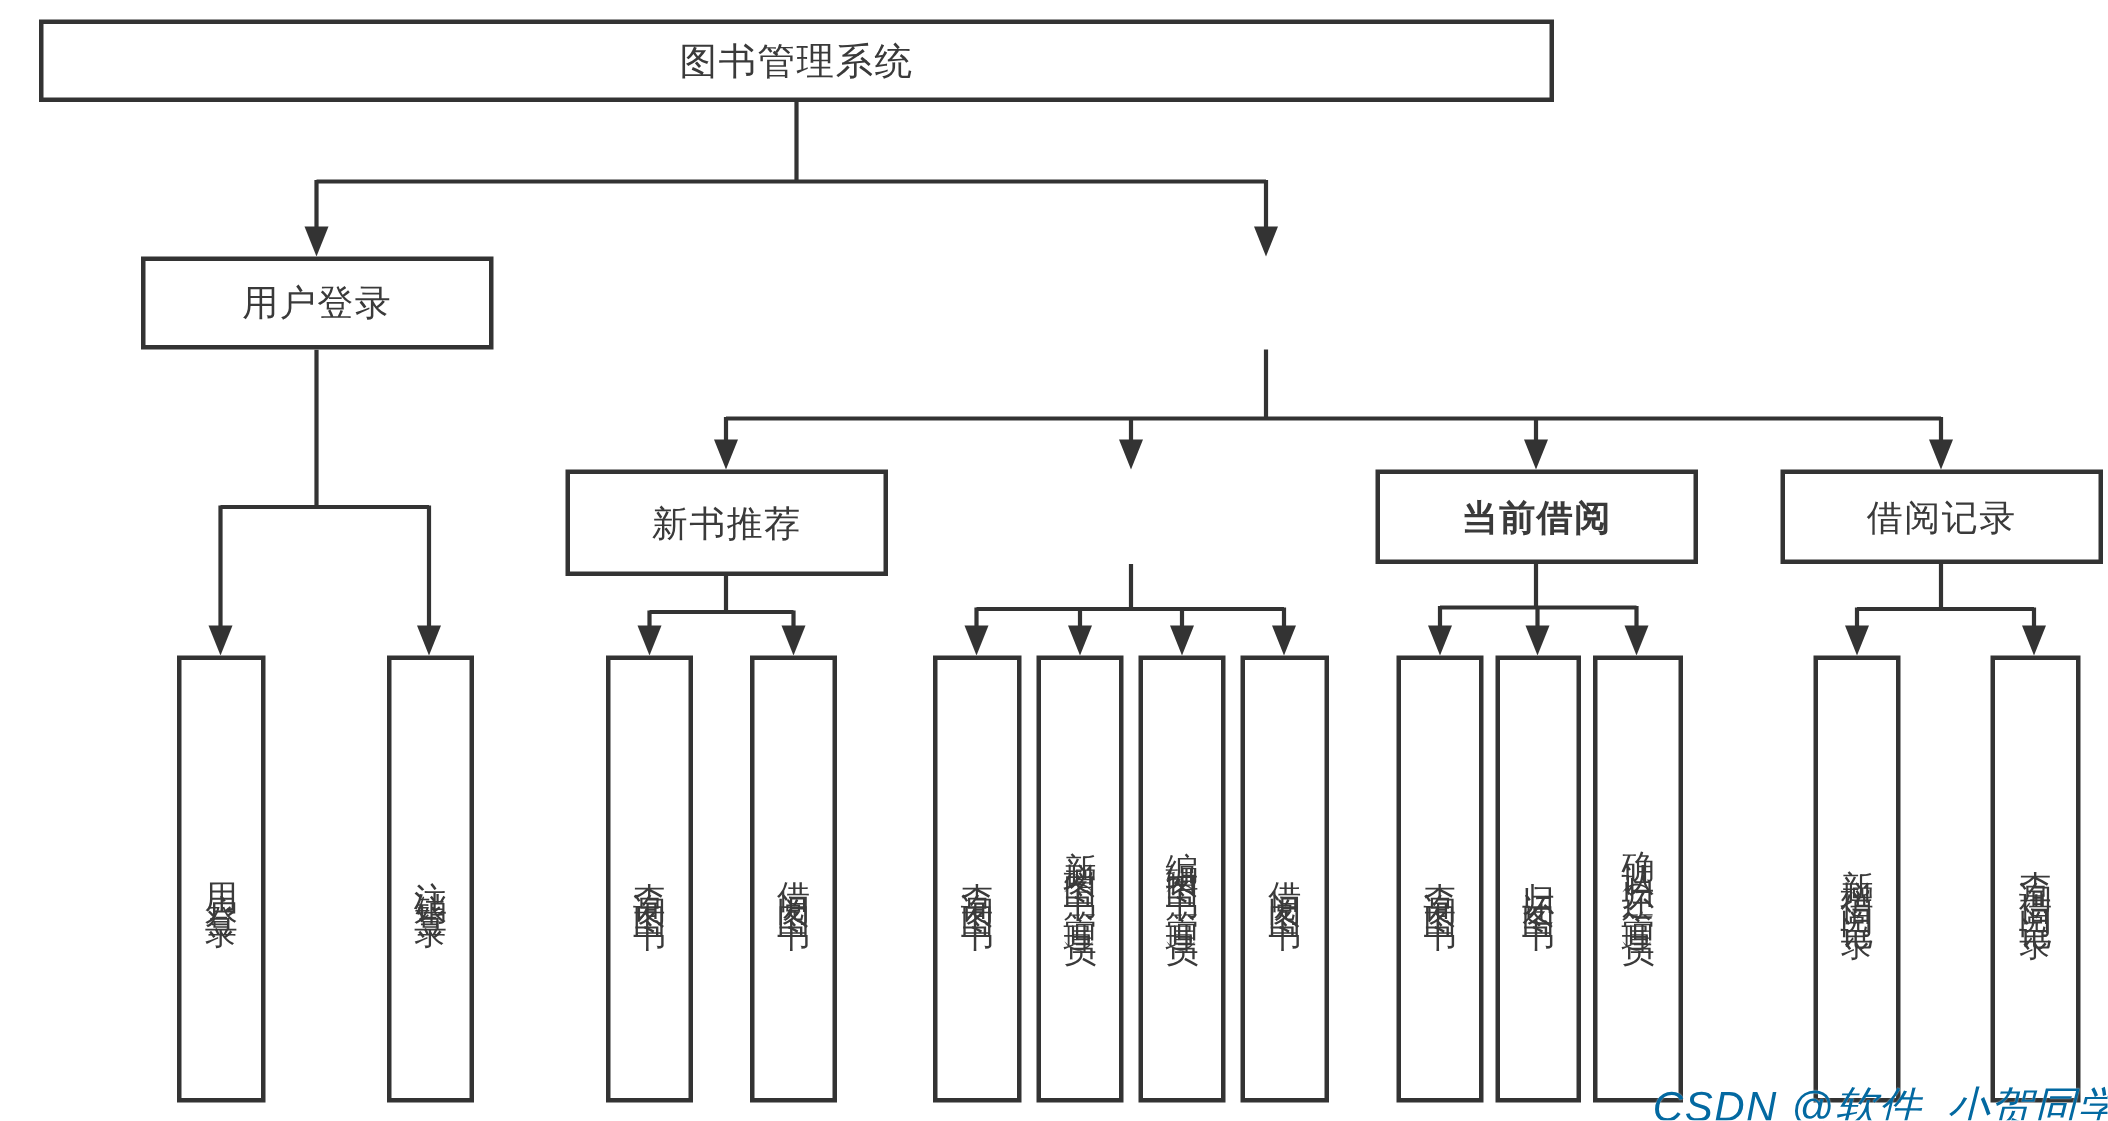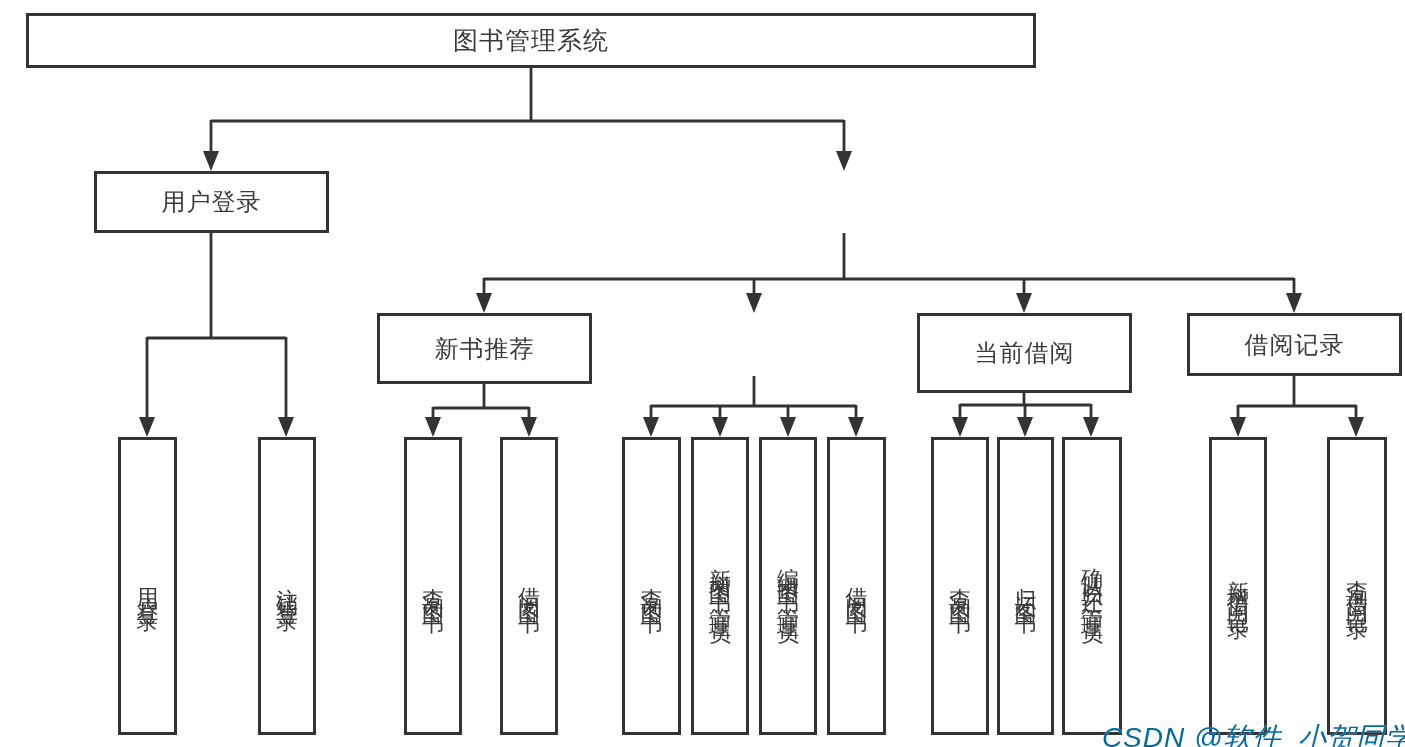--- a/index.html
+++ b/index.html
@@ -91,21 +91,21 @@
       <polygon points="1069,417 1085,417 1077,437" fill="#333333"></polygon>
       <polygon points="1216,417 1232,417 1224,437" fill="#333333"></polygon>
       <polygon points="1334,417 1350,417 1342,437" fill="#333333"></polygon>
     </svg>
 
   <div class="box hbox root" style="left:12px; top:13px; width:1010px; height:55px;">图书管理系统</div>
 
   <div class="box hbox" style="left:80px; top:171px; width:235px; height:62px;">用户登录</div>
 
   <div class="box hbox" style="left:363px; top:313px; width:215px; height:71px;">新书推荐</div>
-  <div class="box hbox" style="left:903px; top:313px; width:215px; height:80px;">当前借阅</div>
+  <div class="box hbox" style="left:903px; top:313px; width:215px; height:63px;font-weight:bold;">当前借阅</div>
   <div class="box hbox" style="left:1173px; top:313px; width:215px; height:63px;">借阅记录</div>
 
   <div class="box vbox" style="left:104px; width:59px;">
     <span class="vtext">用户登录</span>
   </div>
   <div class="box vbox" style="left:244px; width:58px;">
     <span class="vtext">注销登录</span>
   </div>
 
   <div class="box vbox" style="left:390px; width:58px;">

